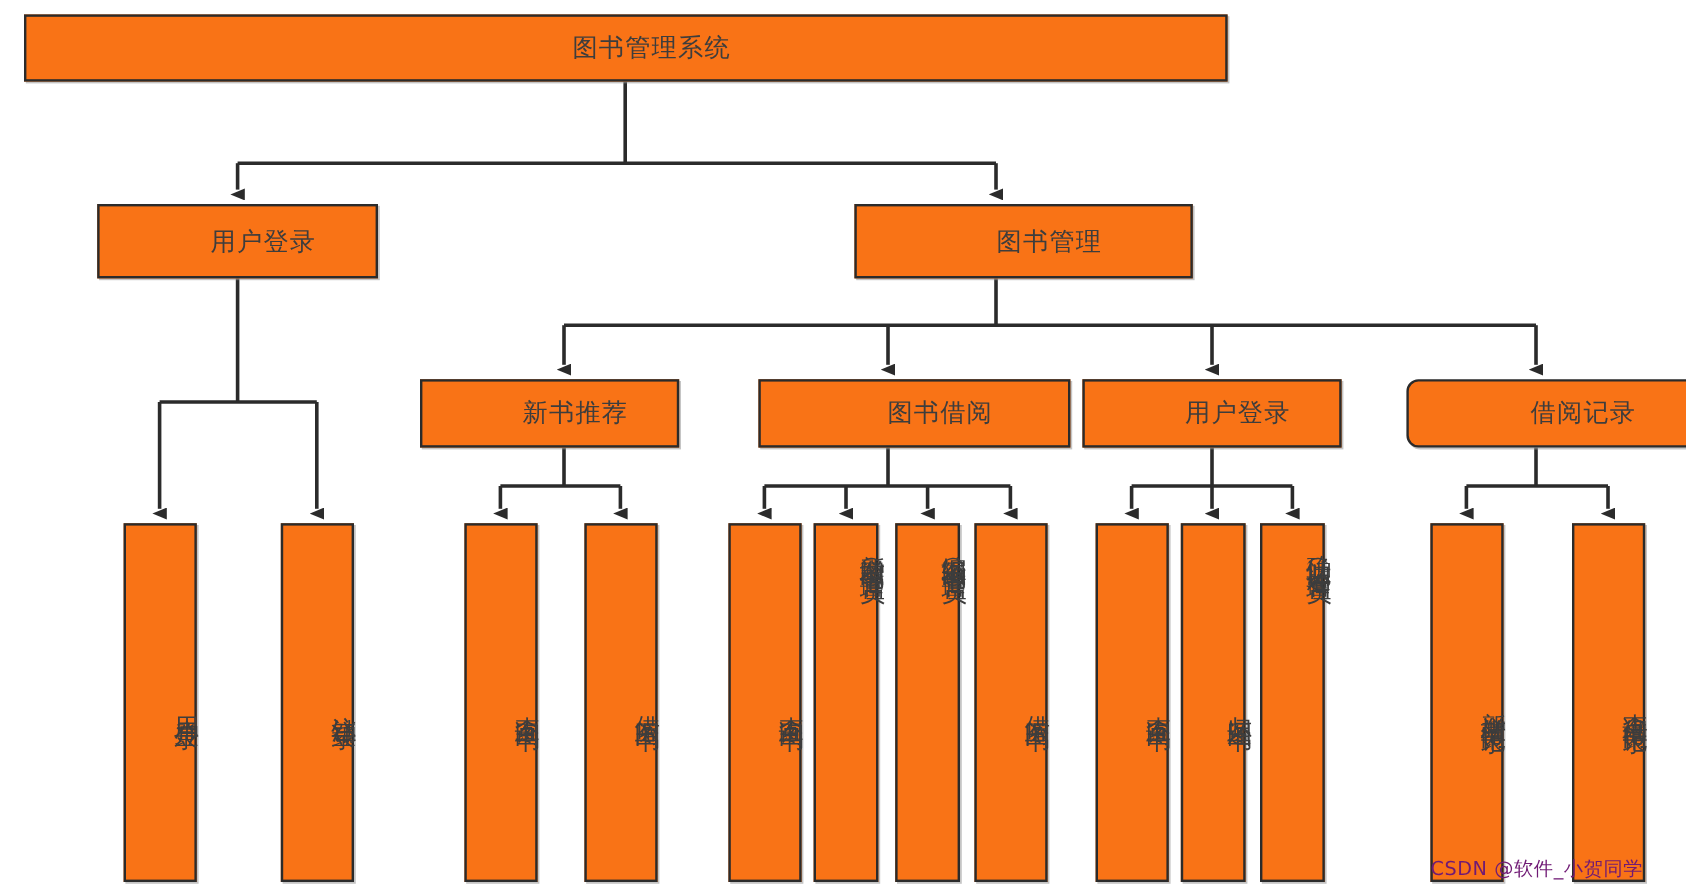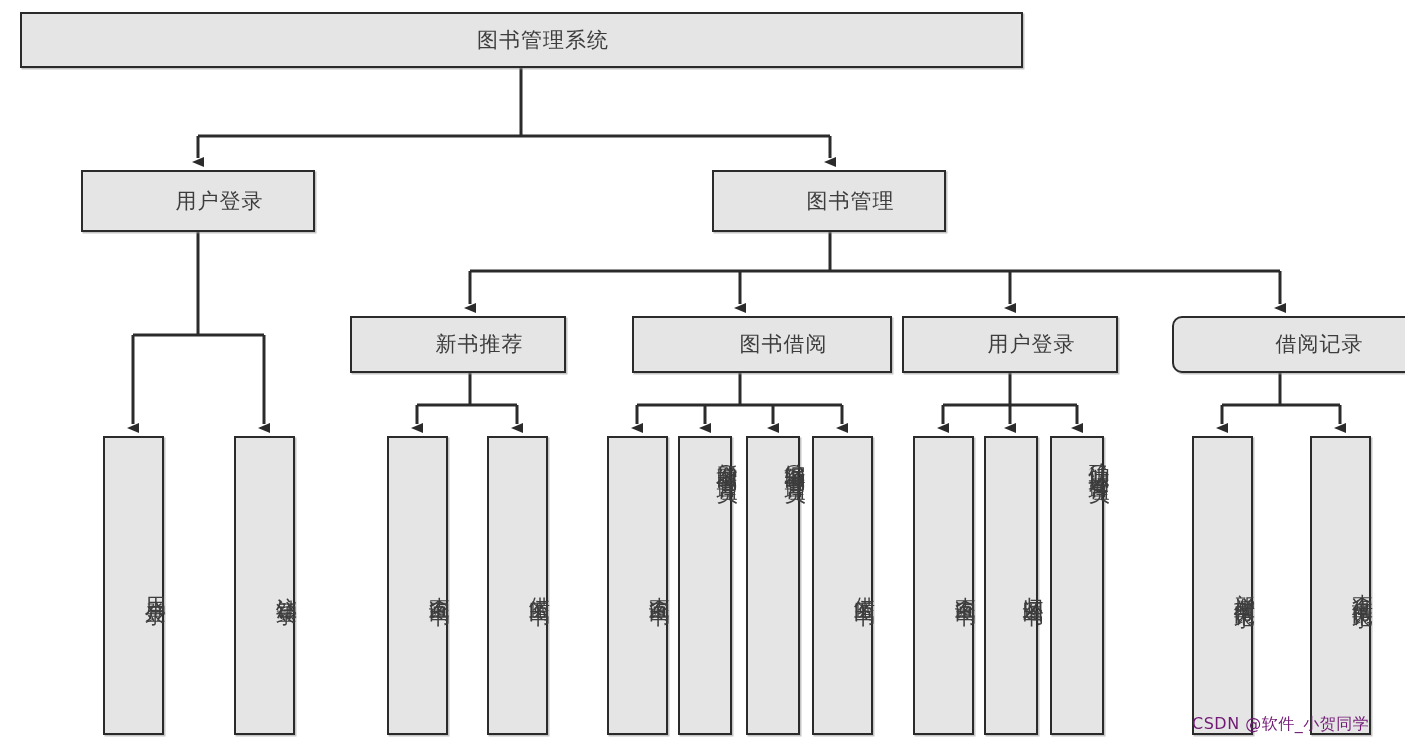--- a/index.html
+++ b/index.html
@@ -18,21 +18,21 @@
   svg.edges{
     position:absolute;
     left:0;top:0;
     width:1405px;height:747px;
     pointer-events:none;
   }
   .node{
     position:absolute;
     box-sizing:border-box;
     border:2.5px solid #2b2b2b;
-    background:#e5e5e5;
+    background:#f97316;
     display:flex;
     align-items:center;
     justify-content:center;
     color:#3a3a3a;
     box-shadow:1.5px 1.5px 0 rgba(150,150,150,.55);
     padding-left:43px;
   }
   .node .label{
     font-size:21px;
     line-height:1.15;
@@ -121,21 +121,21 @@
     </g>
   </svg>
 
   <div class="node" style="left:20px;top:12px;width:1003px;height:56px;">
     <span class="label">图书管理系统</span>
   </div>
 
   <div class="node" style="left:81px;top:170px;width:234px;height:62px;">
     <span class="label">用户登录</span>
   </div>
-  <div class="node" style="left:712px;top:170px;width:234px;height:62px;">
+  <div class="node" style="left:712px;top:170px;width:282px;height:62px;">
     <span class="label">图书管理</span>
   </div>
 
   <div class="node" style="left:350px;top:316px;width:216px;height:57px;">
     <span class="label">新书推荐</span>
   </div>
   <div class="node" style="left:632px;top:316px;width:260px;height:57px;">
     <span class="label">图书借阅</span>
   </div>
   <div class="node" style="left:902px;top:316px;width:216px;height:57px;">

